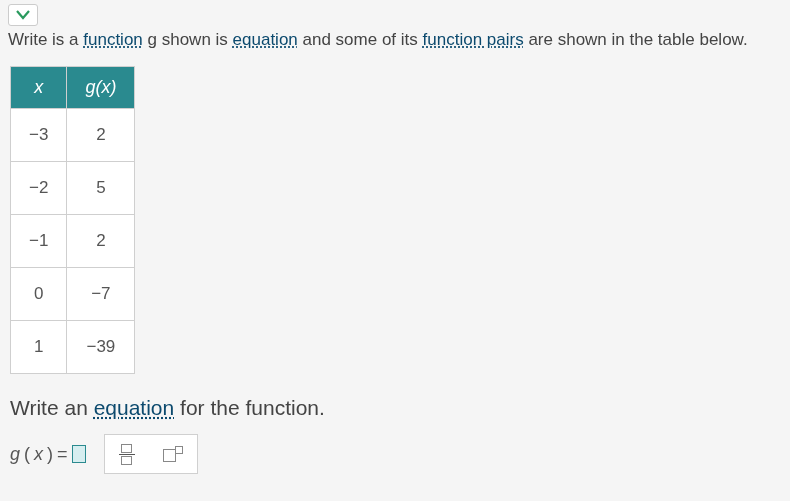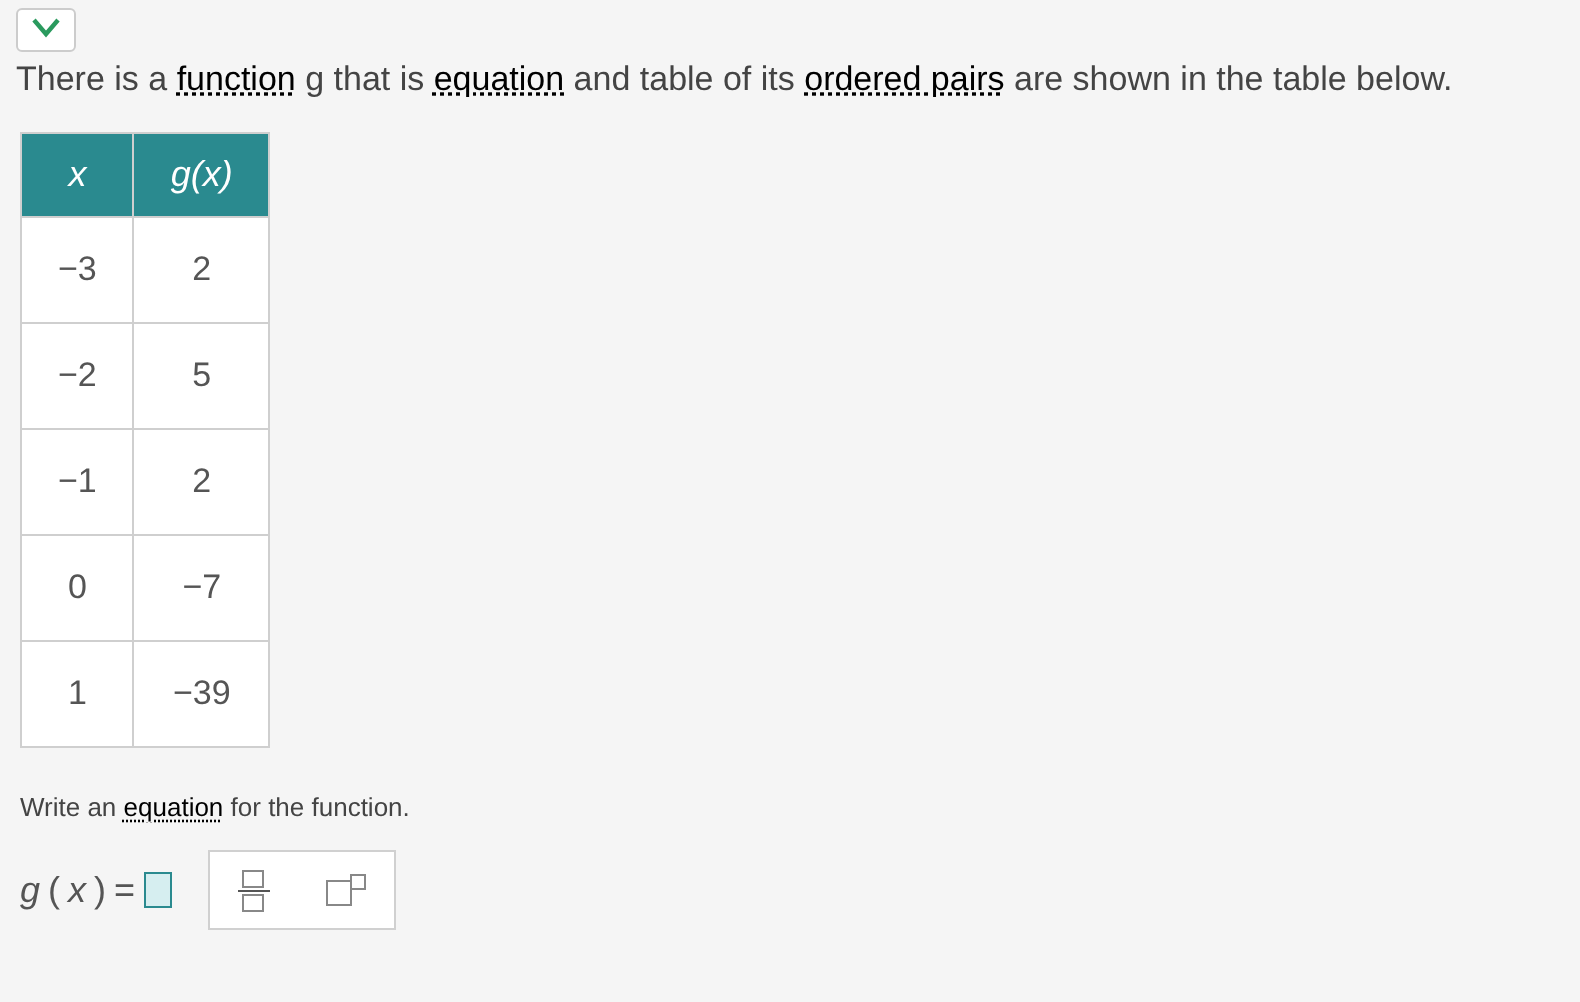--- a/index.html
+++ b/index.html
@@ -29,21 +29,21 @@
     .content {
       padding: 4px 10px 10px 10px;
     }
     .intro-text {
       font-size: 17px;
       color: #444;
       margin-bottom: 16px;
       margin-left: -2px;
     }
     .linked-term {
-      color: #000000;
+      color: #0c4a6e;
       text-decoration: underline dotted;
       text-underline-offset: 2px;
     }
     table.data-table {
       border-collapse: collapse;
       margin-bottom: 22px;
     }
     table.data-table th {
       background: #2a8a8f;
       color: #fff;
@@ -58,21 +58,21 @@
     table.data-table td {
       border: 1px solid #cfcfcf;
       padding: 16px 18px;
       text-align: center;
       font-size: 17px;
       color: #555;
       background: #fff;
       min-width: 52px;
     }
     .prompt {
-      font-size: 13px;
+      font-size: 21px;
       color: #444;
       margin-bottom: 14px;
     }
     .answer-row {
       display: flex;
       align-items: center;
       gap: 18px;
     }
     .answer-eq {
       font-size: 18px;
@@ -151,21 +151,21 @@
   <span>
     <svg width="14" height="10" viewBox="0 0 14 10">
         <path d="M1 1 L7 8 L13 1" fill="none" stroke="#2a9a5e" stroke-width="2.2"></path>
       </svg>
   </span>
 </div>
 
 <div class="content">
 
   <p class="intro-text">
-    <span>There is a </span><span class="linked-term">function</span><span> g that is </span><span class="linked-term">equation</span><span> and table of its </span><span class="linked-term">ordered pairs</span><span> are shown in the table below.</span>
+    <span>Write is a </span><span class="linked-term">function</span><span> g shown is </span><span class="linked-term">equation</span><span> and some of its </span><span class="linked-term">function pairs</span><span> are shown in the table below.</span>
   </p>
 
   <table class="data-table">
     <thead>
       <tr>
         <th>x</th>
         <th>g(x)</th>
       </tr>
     </thead>
     <tbody>

